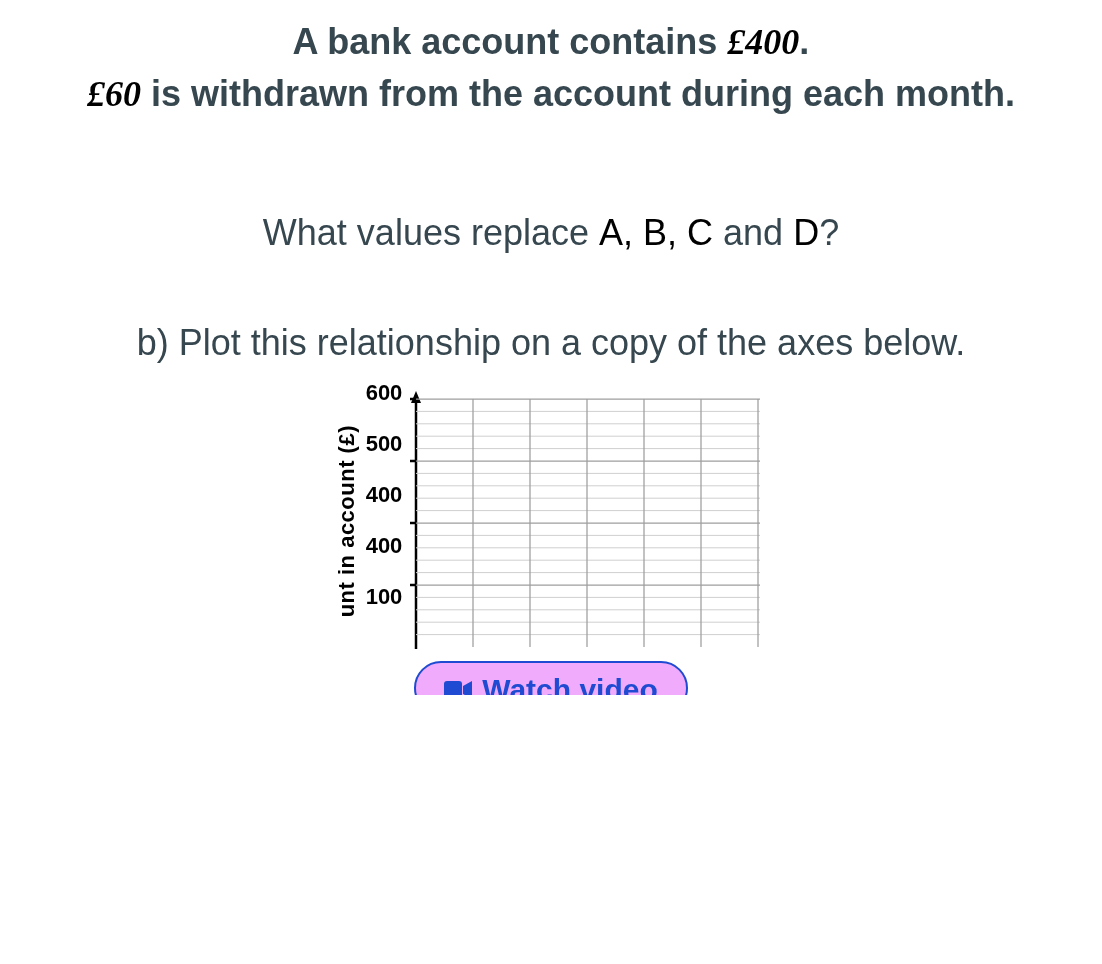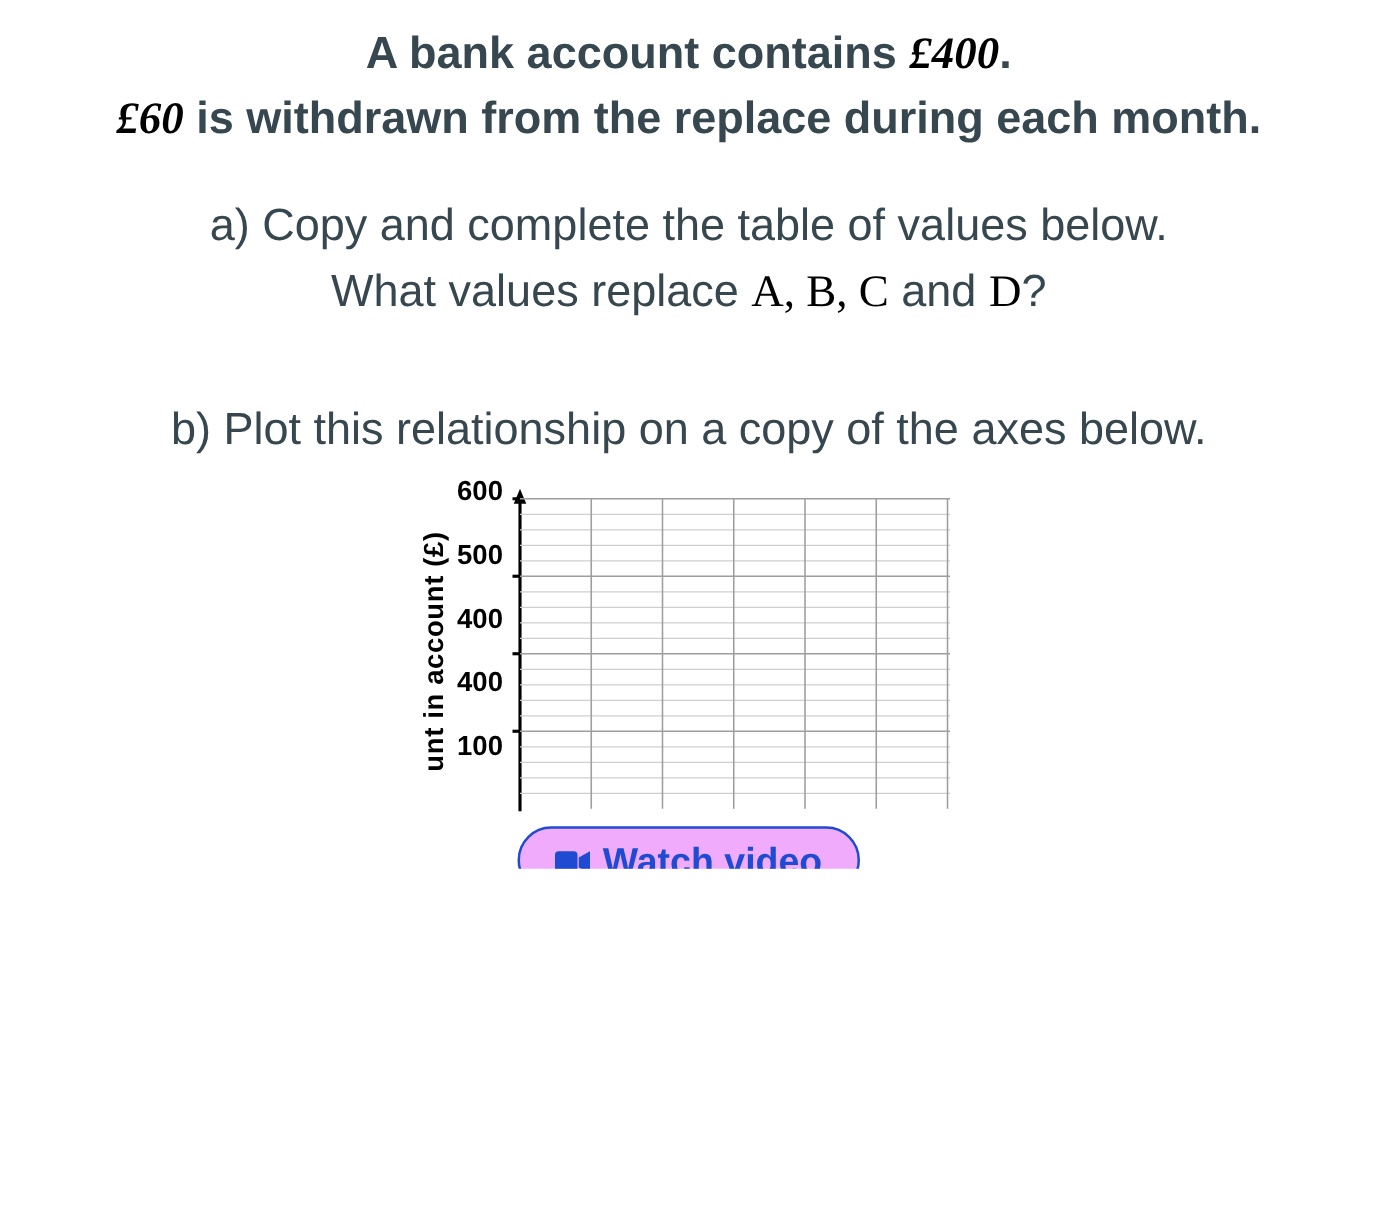--- a/index.html
+++ b/index.html
@@ -7,21 +7,21 @@
     margin: 0;
     padding: 16px 24px 0 24px;
     font-family: Arial, Helvetica, sans-serif;
     color: #37474f;
     background: #fff;
     width: 1102px;
     overflow: hidden;
   }
   .intro { text-align: center; font-size: 36px; line-height: 1.45; margin-bottom: 34px; font-weight: bold; }
   .part { font-size: 36px; line-height: 1.45; text-align: center; margin-bottom: 22px; }
-  .serif { font-family: Liberation Serif, serif; color:#000;margin-top:21px; }
+  .serif { font-family: Liberation Sans, sans-serif; color:#000;margin-top:21px; }
   .pound { font-family: "Times New Roman", Times, serif; font-style: italic; color:#000; }
   .tbl-wrap { display:flex; justify-content:center; margin: 6px 0 36px 0; }
   table.values { border-collapse: collapse; font-family: "Times New Roman", Times, serif; font-size: 40px; color:#000; }
   table.values td { padding: 4px 18px; text-align:center; vertical-align: middle; }
   table.values tr:first-child td { border-bottom: 2px solid #000; }
   table.values td.lead { text-align:left; padding-left:4px; padding-right:24px; }
   table.values td.dbl { border-left: 4px double #000; }
   table.values td.sgl { border-left: 1.5px solid #000; }
   .red { color: #d32f2f; }
   .chart-wrap { display:flex; justify-content:center; margin-top: 6px; }
@@ -38,25 +38,25 @@
     font-size: 30px; font-weight:600; cursor:pointer;
     margin-bottom:-20px;
   }
   .watch-btn svg { width:28px; height:22px; }
 </style>
 </head>
 <body>
 
 <div class="intro">
   <span>A bank account contains </span><span class="pound">£400</span><span>.</span><br>
-  <span class="pound">£60</span><span> is withdrawn from the replace during each month.</span>
+  <span class="pound">£60</span><span> is withdrawn from the account during each month.</span>
 </div>
 
 <div class="part">
-  <span>a) Copy and complete the table of values below.</span><br>
+  <br>
   <span>What values replace </span><span class="serif">A, B, C</span><span> and </span><span class="serif">D</span><span>?</span>
 </div>
 
 <div class="tbl-wrap">
 <table class="values">
   <tbody>
 </tbody>
     </table>
 </div>
 

